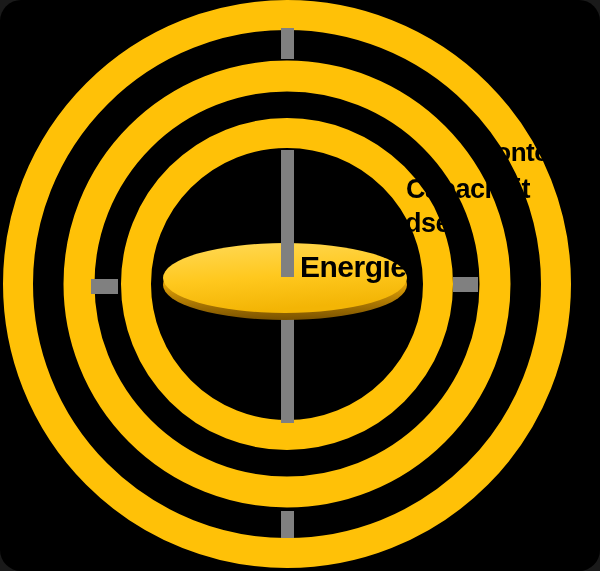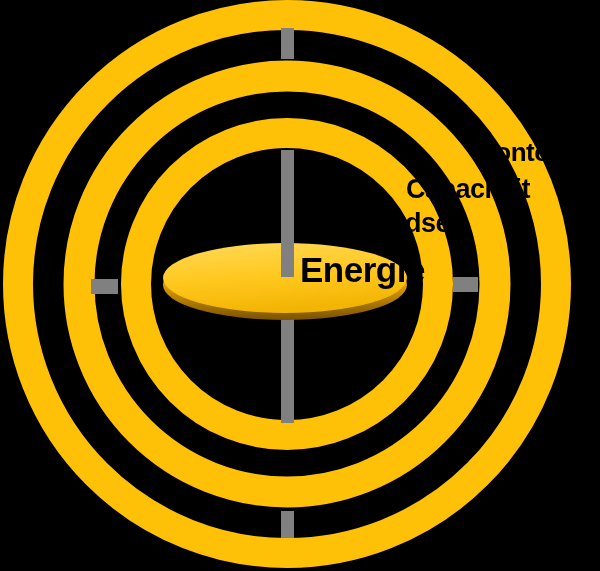--- a/index.html
+++ b/index.html
@@ -1,34 +1,35 @@
 <!DOCTYPE html>
 <html><head>
 <meta charset="utf-8">
 <style>
   html,body{margin:0;padding:0;background:#1a1a1a;}
   .stage{
     position:relative;
     width:600px;height:571px;
     overflow:hidden;
     font-family:"Liberation Sans", sans-serif;
+    border-radius:21px;
   }
   .stage svg{position:absolute;left:0;top:0;}
   .ring-label{
     position:absolute;
     font-weight:700;
     color:#000;
     letter-spacing:-0.5px;
     line-height:1;
     white-space:nowrap;
   }
   .label-context   {left:477px; top:139px; font-size:26px;}
   .label-capaciteit{left:406px; top:176px; font-size:27px;}
   .label-mindset   {left:360px; top:210px; font-size:27px;}
-  .label-energie   {left:300px; top:252px; font-size:35px;}
+  .label-energie   {left:300px; top:252px; font-size:30px;}
 </style>
 </head>
 <body>
 
 <div class="stage" style="background:#000;">
   <svg width="600" height="571" viewBox="0 0 600 571">
     <defs>
       <linearGradient id="discRim" x1="0" y1="0" x2="0" y2="1">
         <stop offset="0" stop-color="#FFEA7A"></stop>
         <stop offset="0.45" stop-color="#E8A606"></stop>

